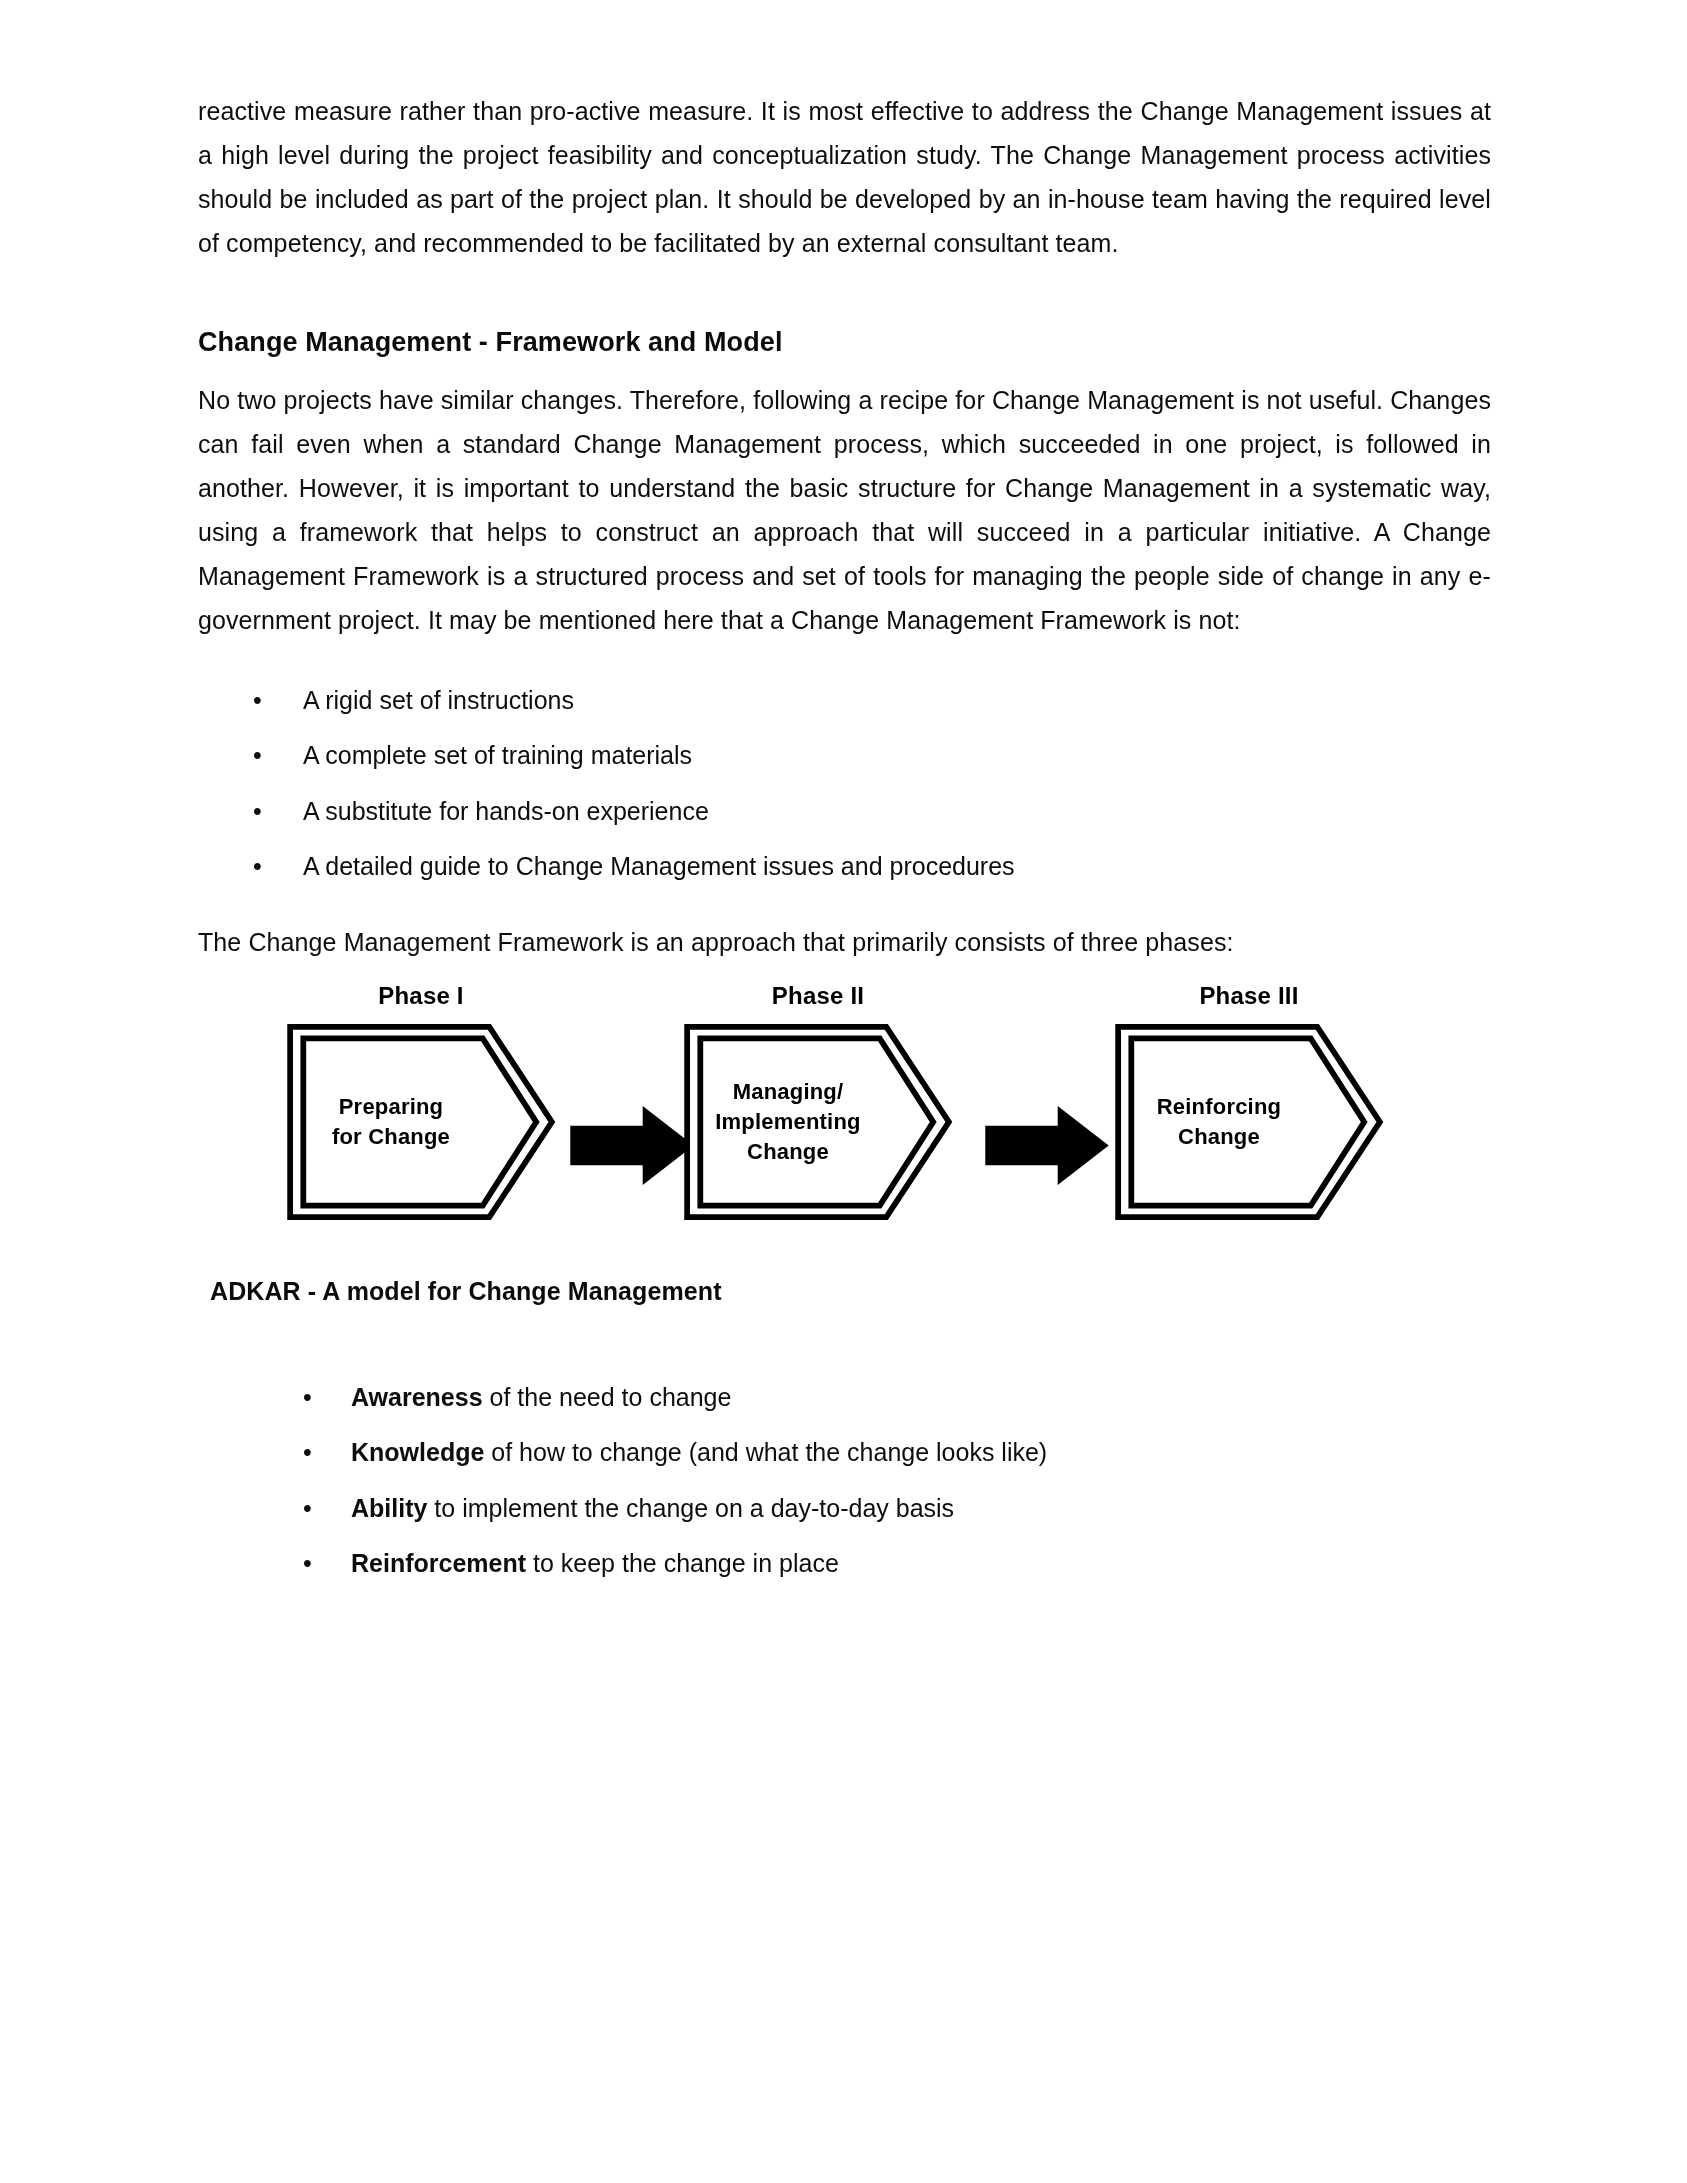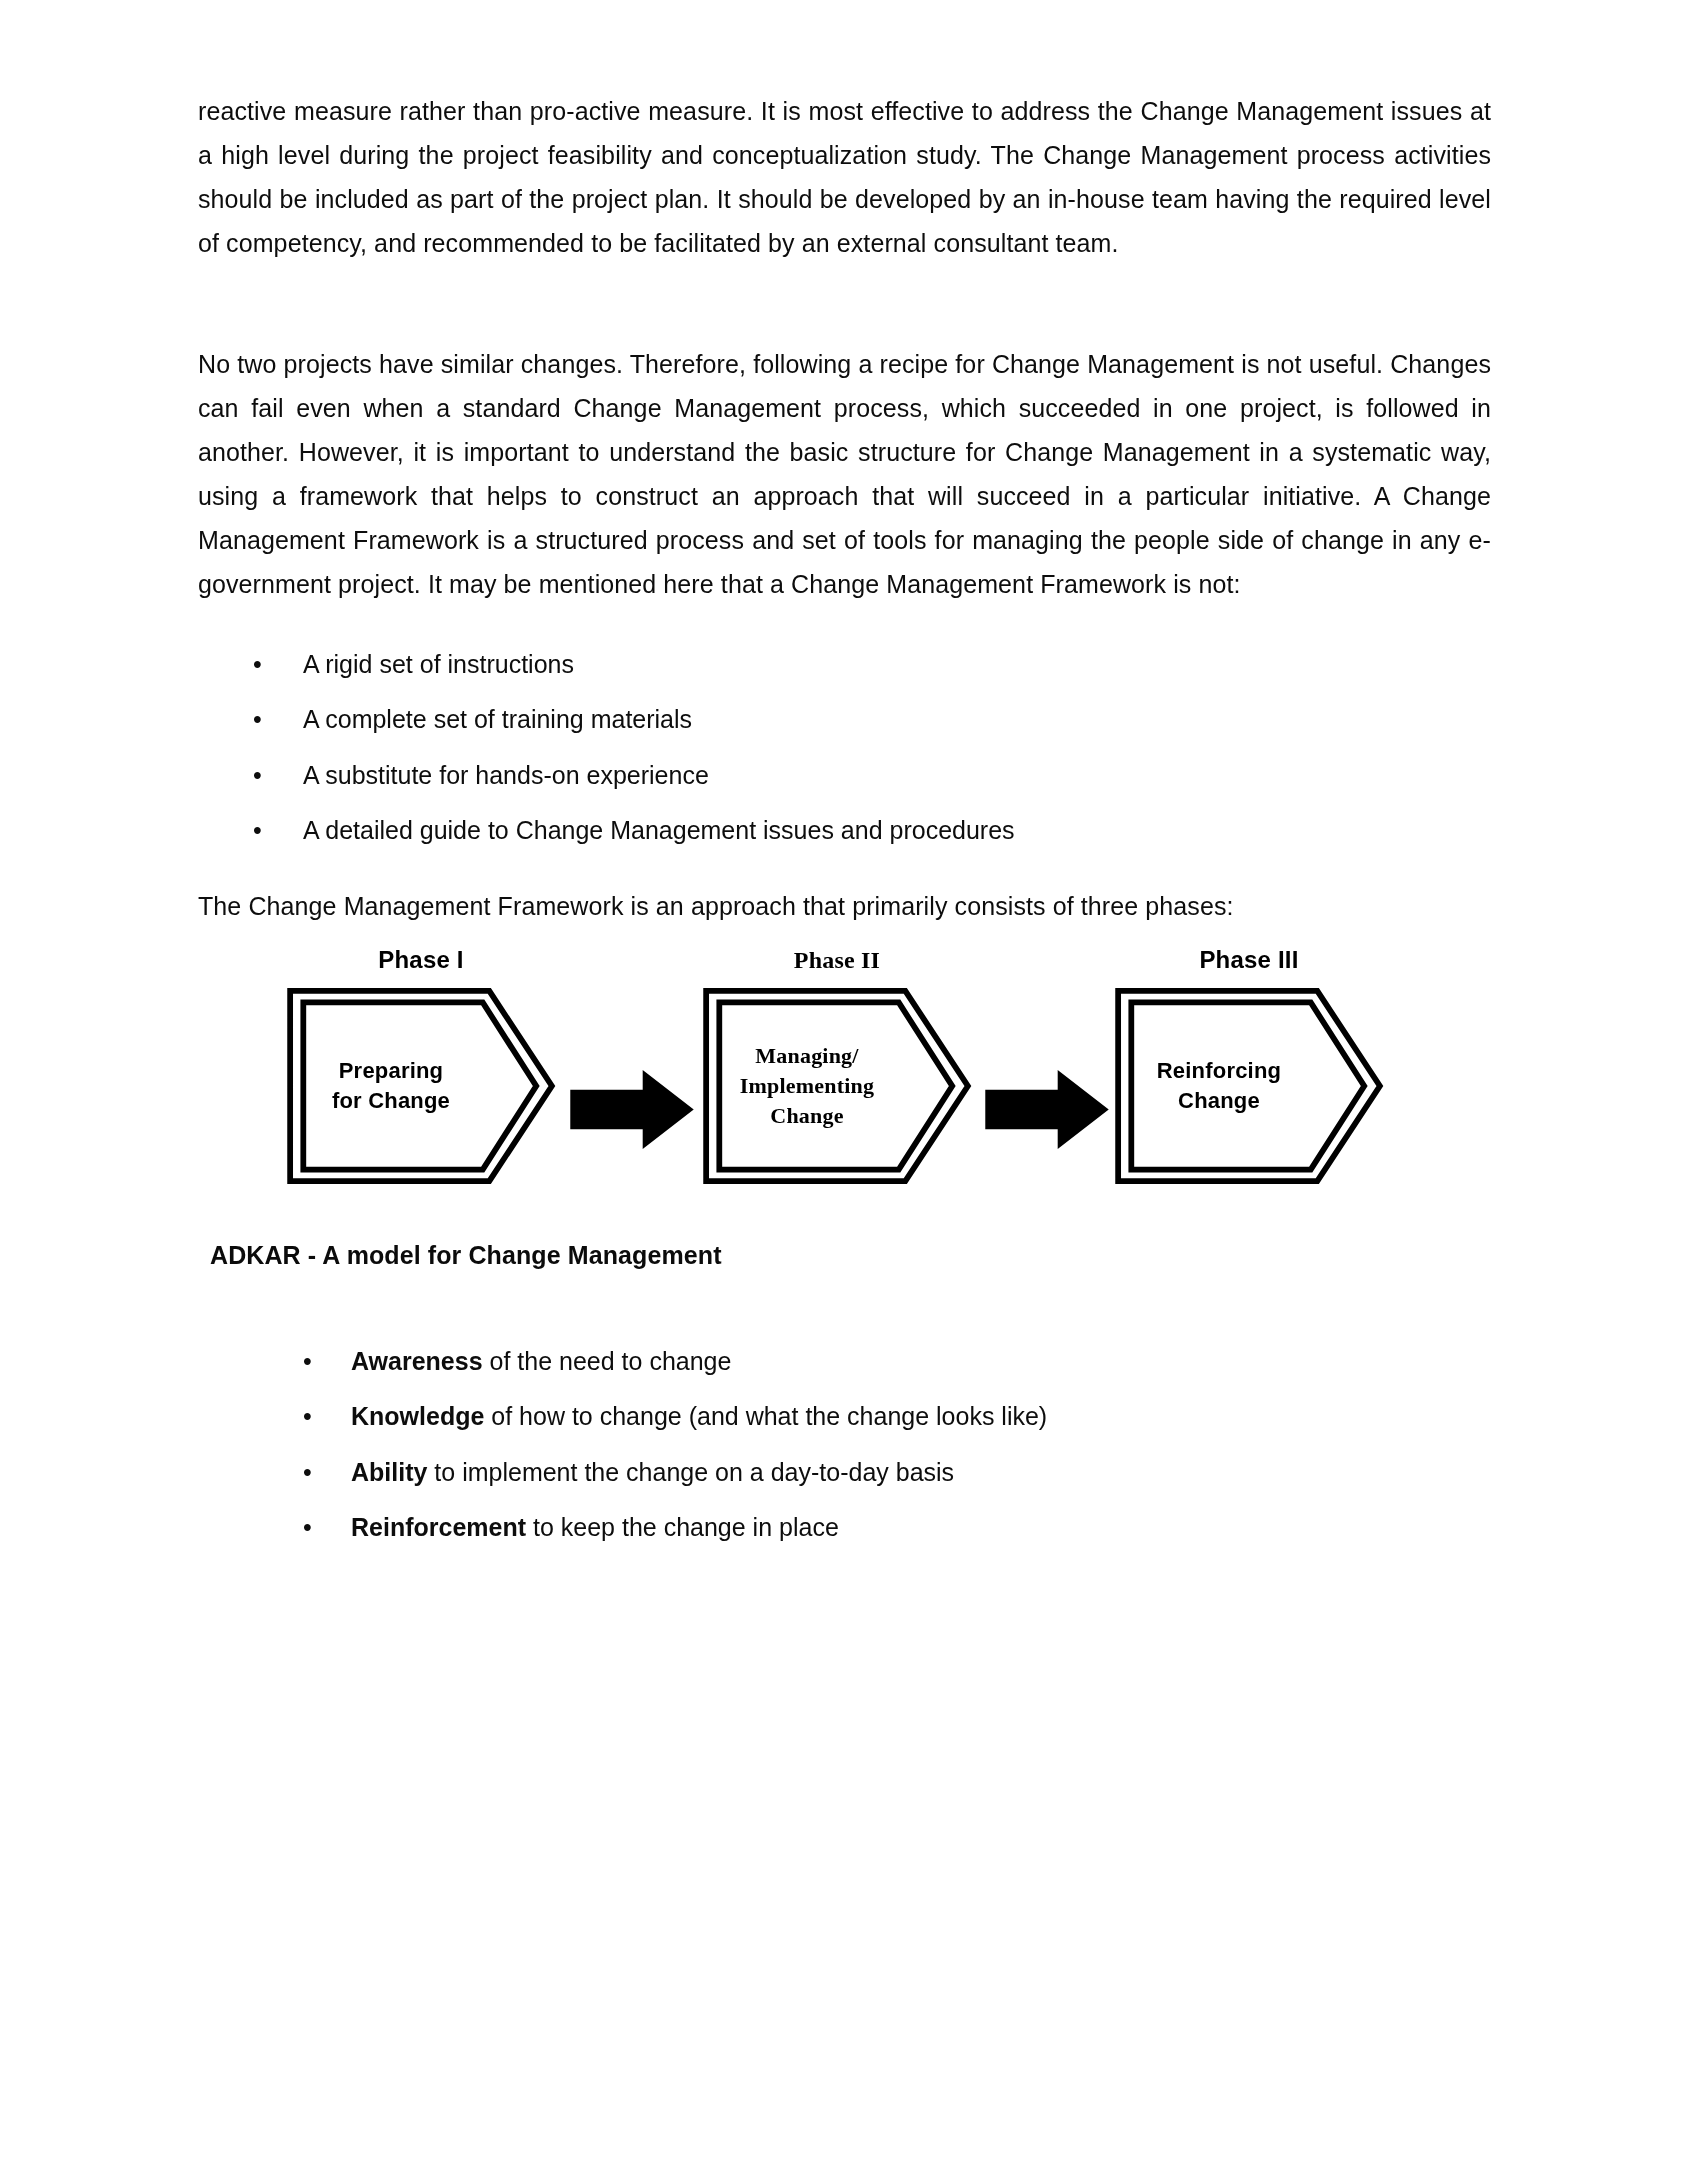--- a/index.html
+++ b/index.html
@@ -100,21 +100,21 @@
     position: relative;
     width: 1293px;
     height: 247px;
   }
   .phase-col {
     position: absolute;
     top: 0;
     width: 272px;
   }
   .phase-col.col1 { left: 87px; }
-  .phase-col.col2 { left: 503px; font-family: Liberation Serif, serif; }
+  .phase-col.col2 { left: 484px; }
   .phase-col.col3 { left: 915px; }
 
   .phase-label {
     text-align: center;
     font-size: 24px;
     font-weight: bold;
     line-height: 28px;
     margin-bottom: 11.5px;
     letter-spacing: 0.2px;
   }
@@ -168,20 +168,21 @@
 </head>
 <body>
 
 <div class="page">
   <div class="content">
 
     <p class="body-text">reactive measure rather than pro-active measure. It is most effective to address the Change Management issues at a high level during the project feasibility and conceptualization study. The Change Management process activities should be included as part of the project plan. It should be developed by an in-house team having the required level of competency, and recommended to be facilitated by an external consultant team.</p>
 
     <div class="spacer-lg"></div>
 
+    <h2 class="section-heading">Change Management - Framework and Model</h2>
 
     <div class="spacer-sm"></div>
 
     <p class="body-text">No two projects have similar changes. Therefore, following a recipe for Change Management is not useful. Changes can fail even when a standard Change Management process, which succeeded in one project, is followed in another. However, it is important to understand the basic structure for Change Management in a systematic way, using a framework that helps to construct an approach that will succeed in a particular initiative. A Change Management Framework is a structured process and set of tools for managing the people side of change in any e-government project. It may be mentioned here that a Change Management Framework is not:</p>
 
     <div class="spacer-md"></div>
 
     <ul class="bullet-list list-plain">
       <li><span>A rigid set of instructions</span></li>
       <li><span>A complete set of training materials</span></li>

